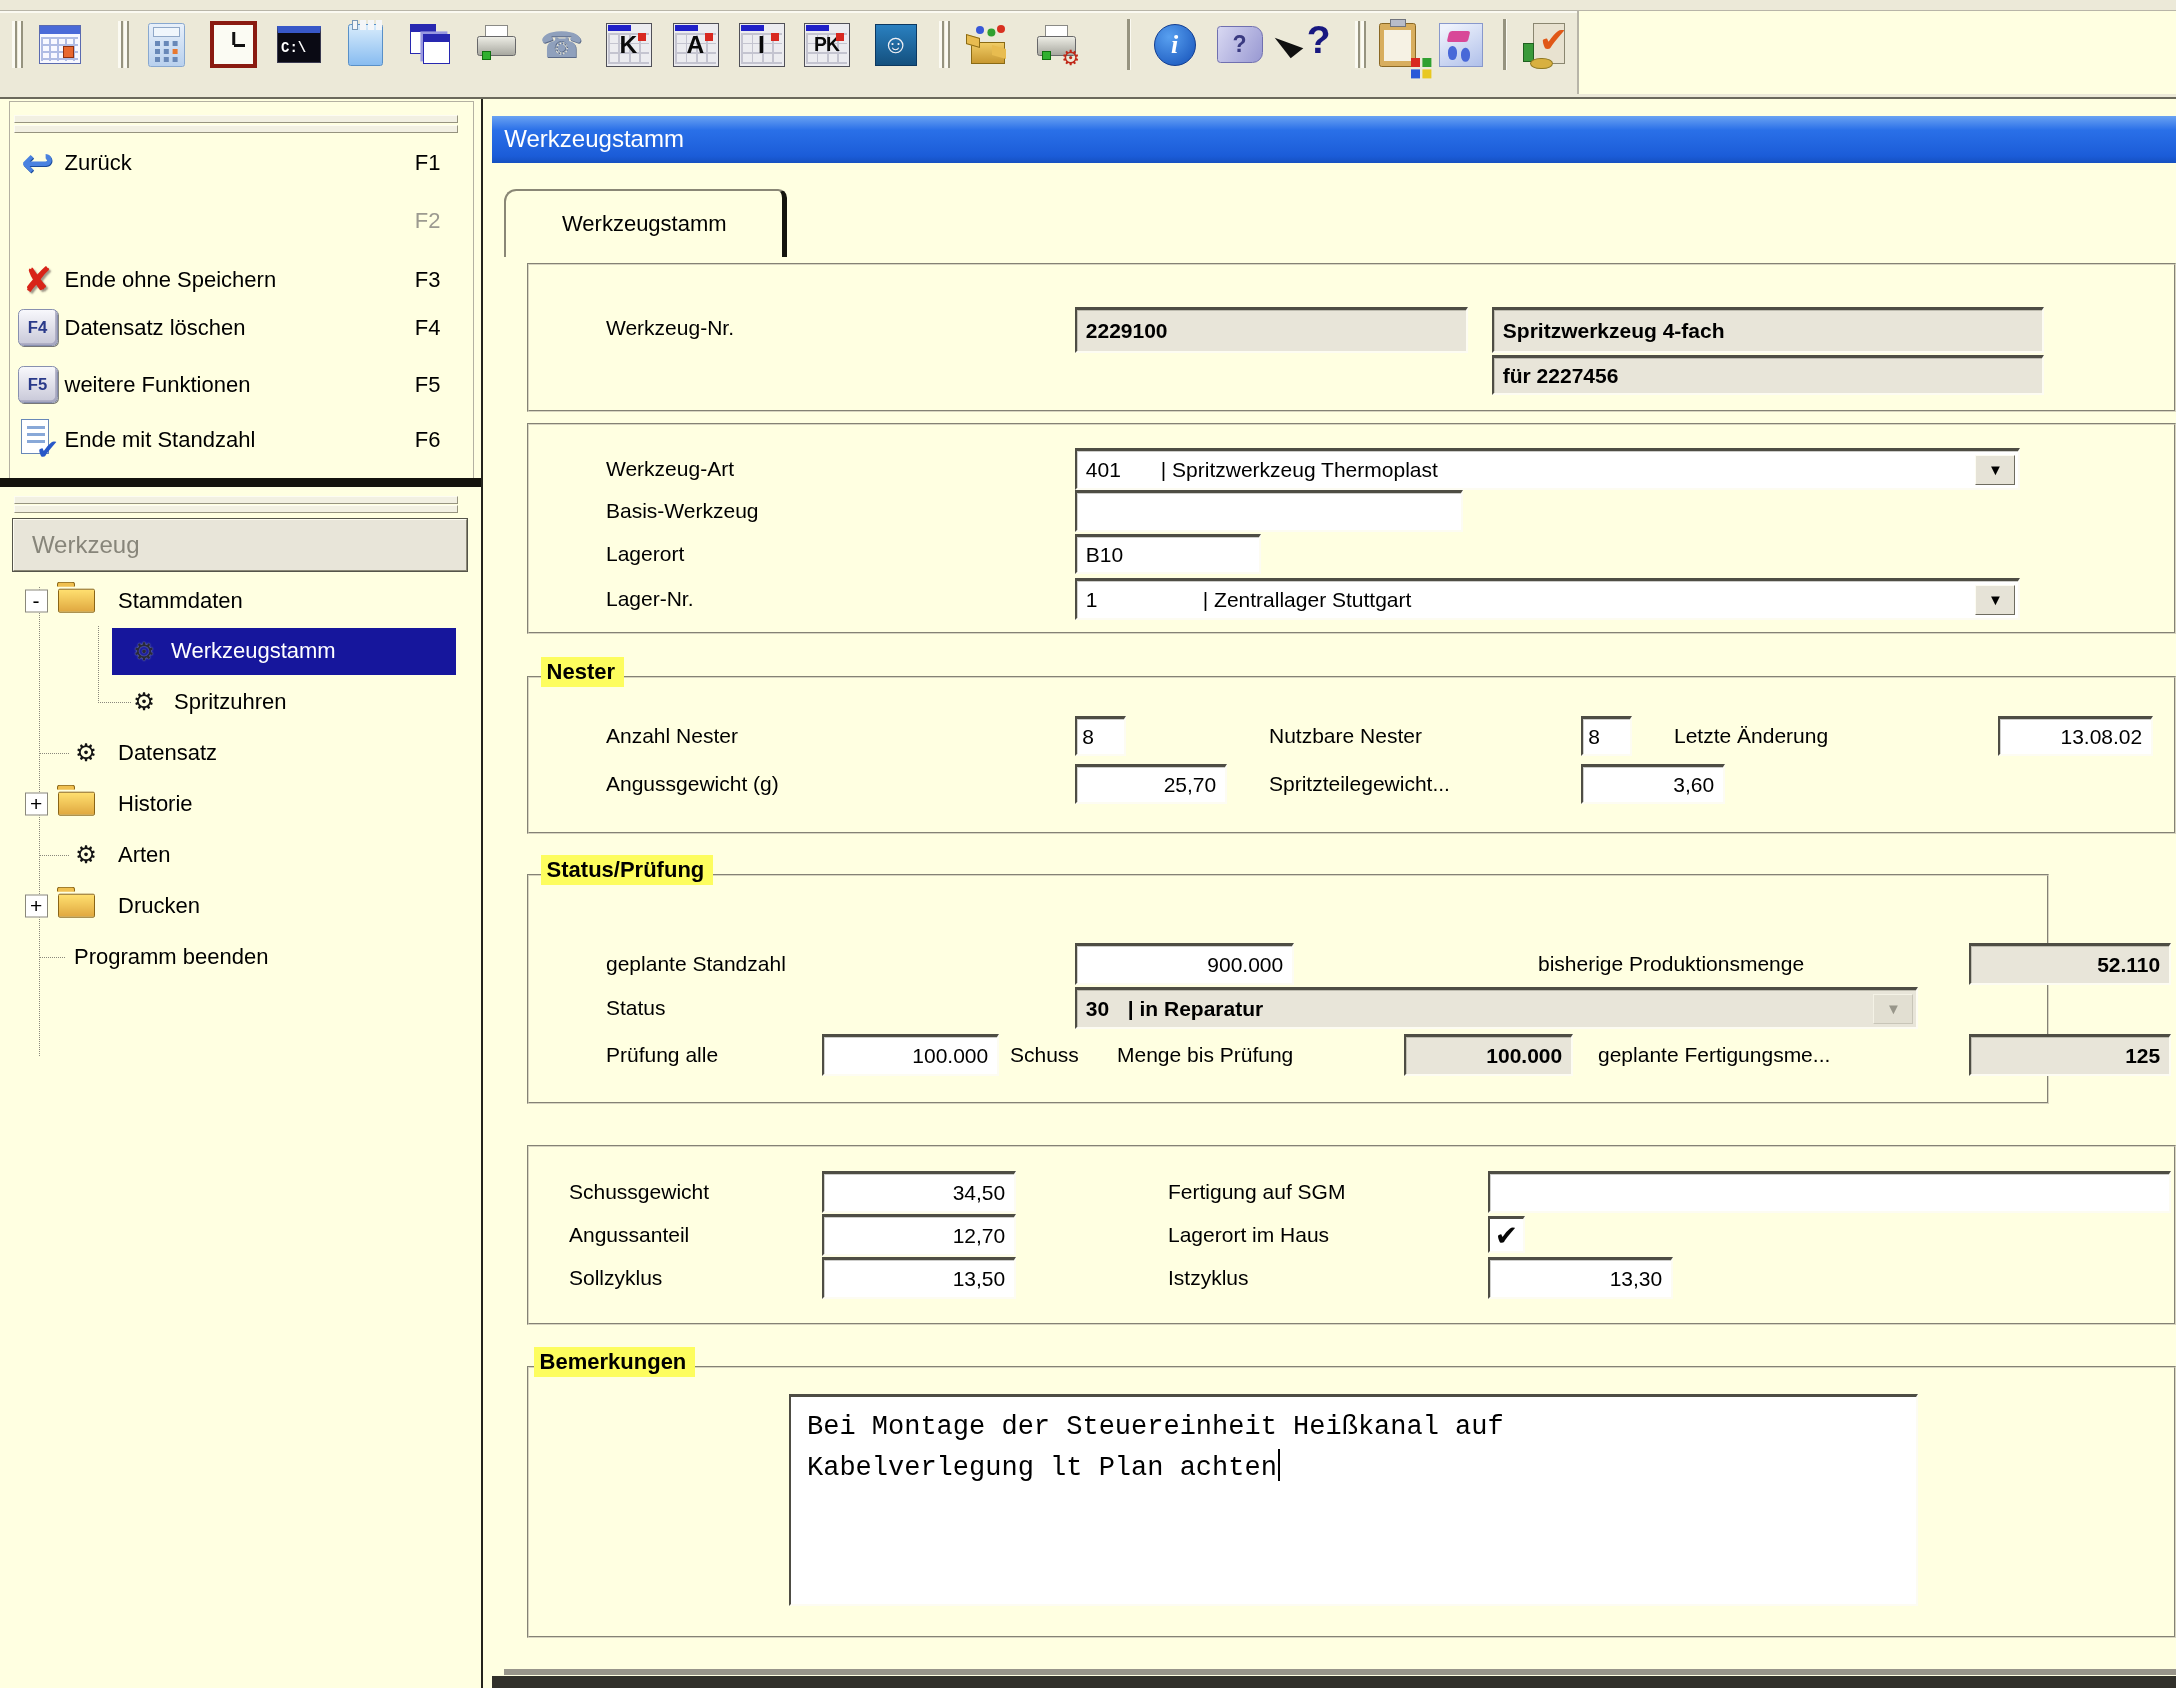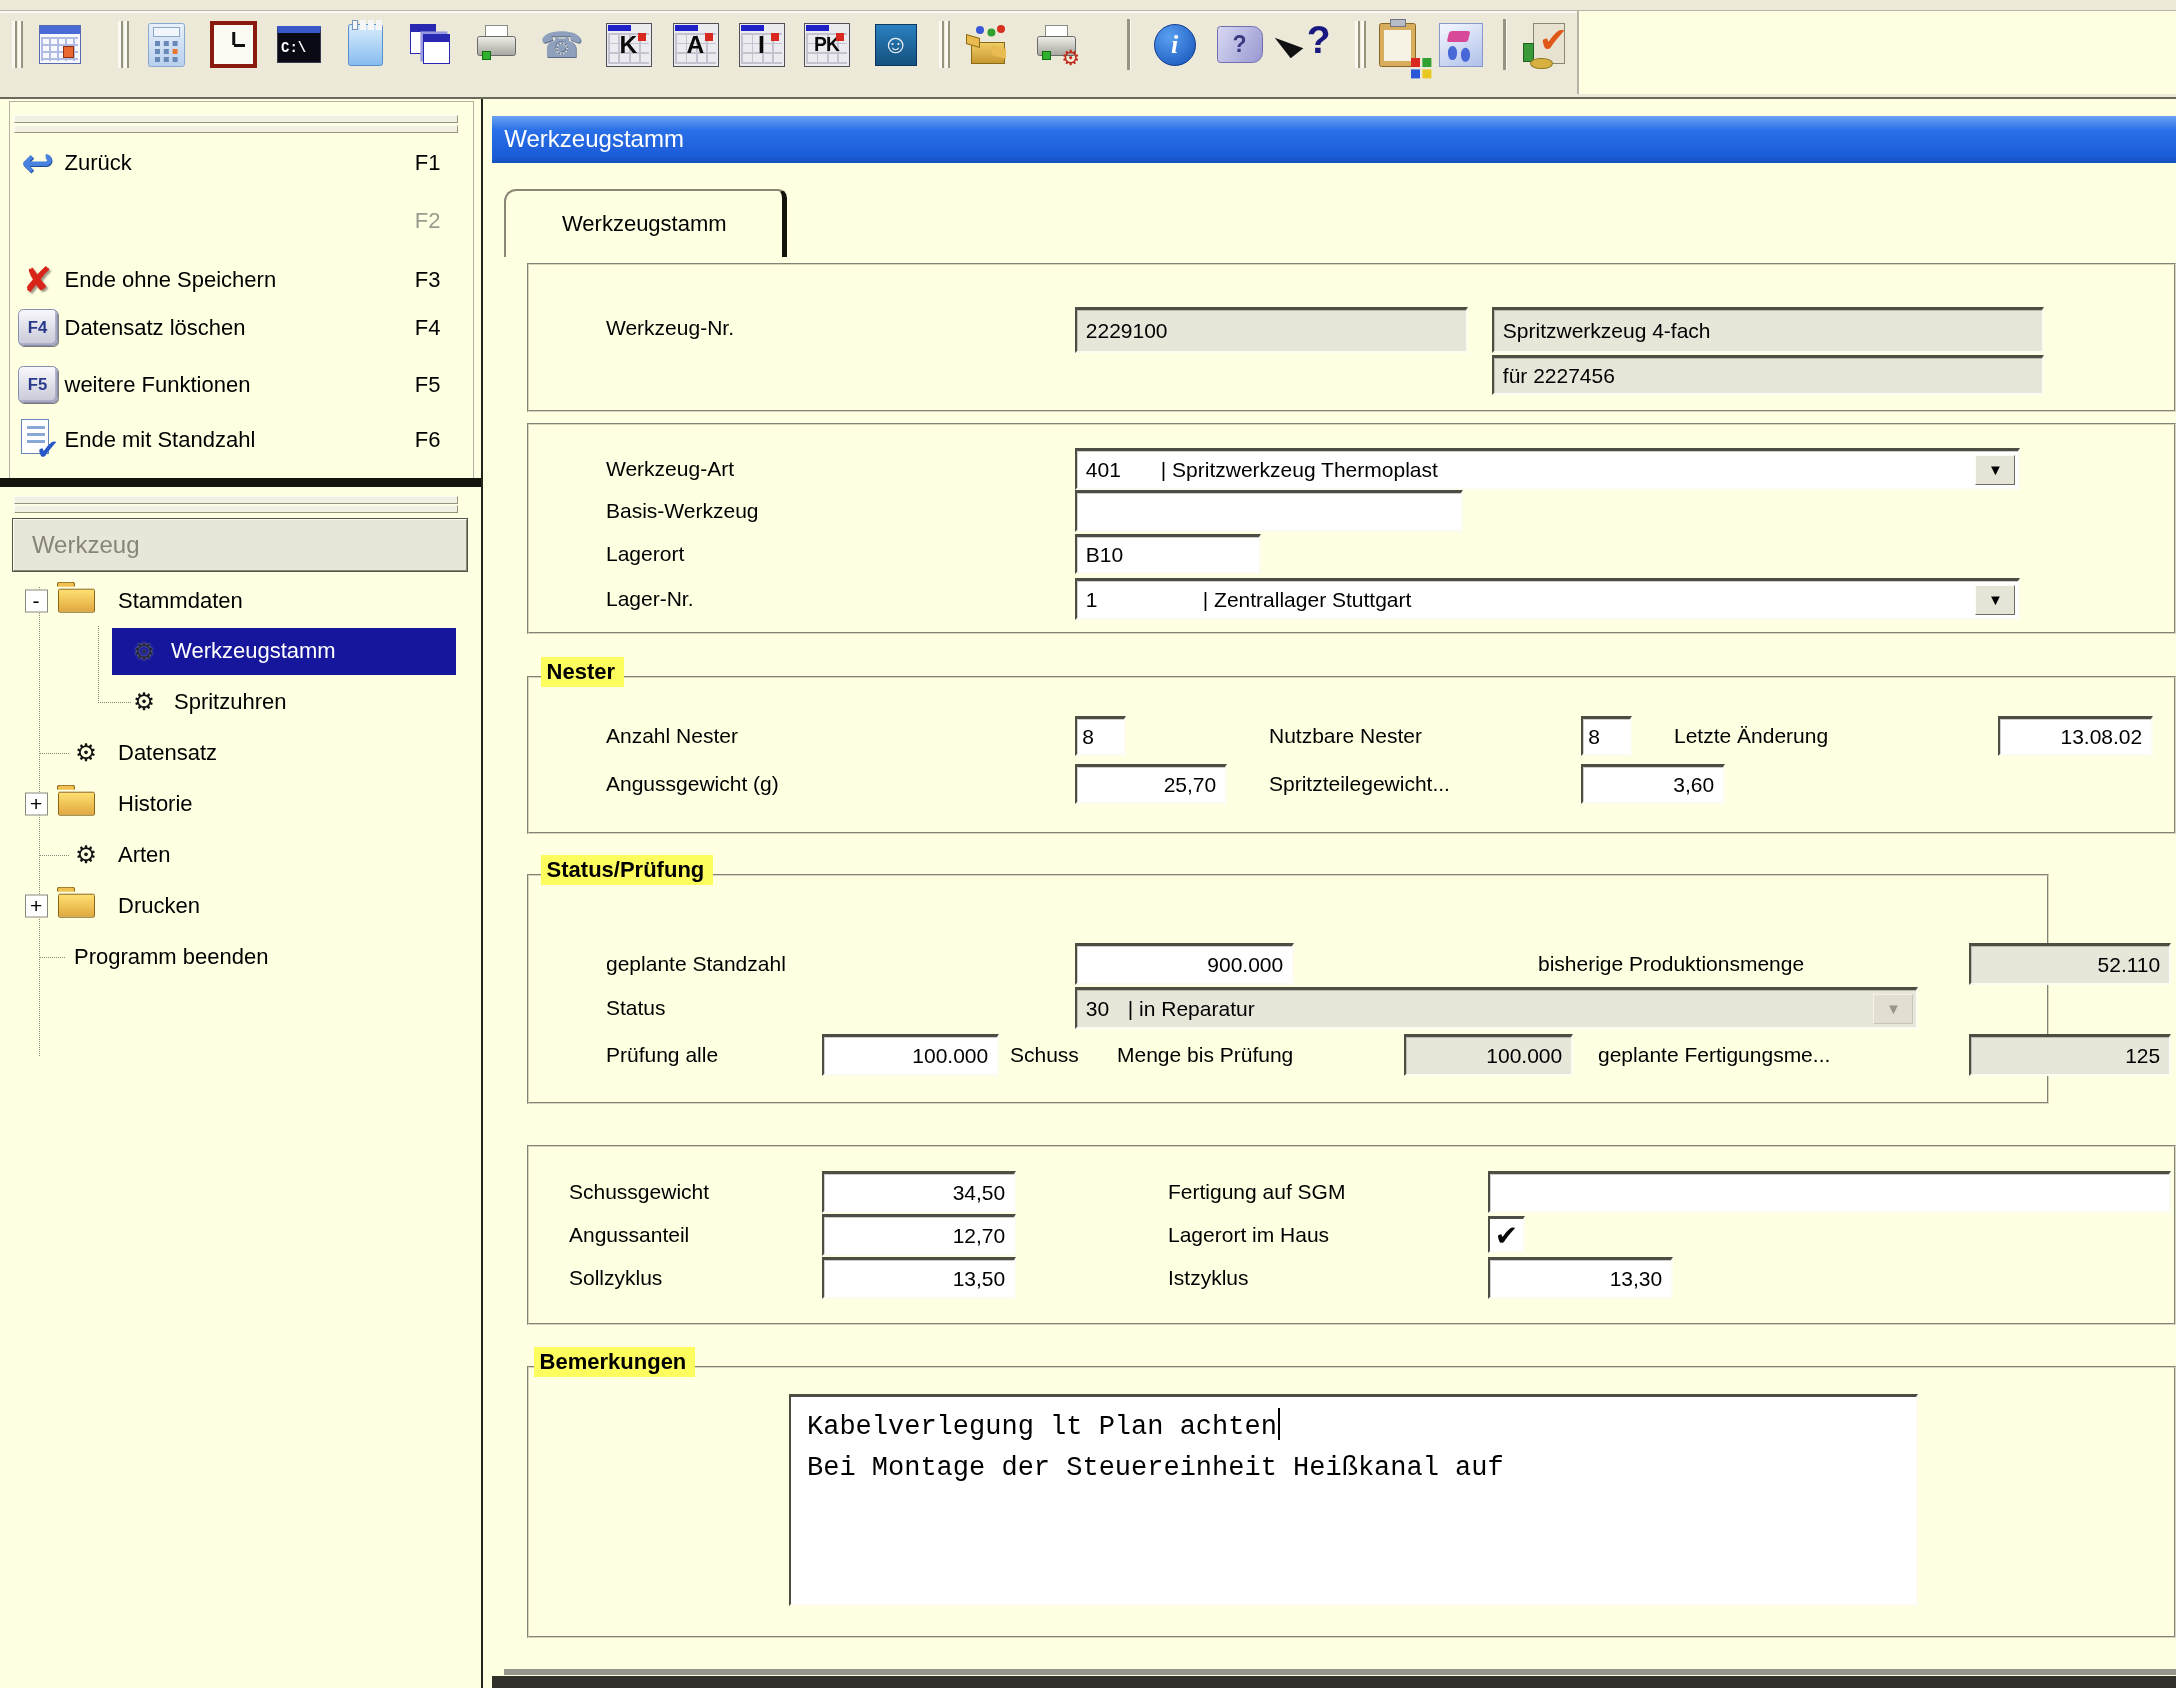--- a/index.html
+++ b/index.html
@@ -140,21 +140,21 @@
     display:flex;align-items:center;color:#fff;font-size:24px;padding-left:12.3px;box-sizing:border-box;}
   .tab{top:90px;height:68px;background:#FFFFE1;border-top:2.6px solid #8a8776;border-left:2.6px solid #8a8776;border-right:5.3px solid #14140e;
     border-radius:12.3px 8.8px 0 0;display:flex;align-items:center;justify-content:center;font-size:22px;box-sizing:border-box;}
   .gbox{border:2.6px groove #d8d5c0;box-sizing:border-box;}
   .legend{position:absolute;top:-21px;background:#FDFD5E;padding:1.8px 8.8px 1.8px 5.3px;font-weight:bold;font-size:22px;white-space:nowrap;}
   .flabel{position:absolute;height:42px;display:flex;align-items:center;font-size:21px;white-space:nowrap;}
   .fld{position:absolute;box-sizing:border-box;background:#fff;
     border-style:solid;border-width:3.5px 2.6px 2.6px 2.6px;border-color:#4e4d44 #fdfcf2 #fdfcf2 #4e4d44;
     box-shadow:inset 0.9px 0.9px 0 rgba(90,90,80,.3);
     display:flex;align-items:center;padding:0 8.8px;font-size:21px;white-space:nowrap;overflow:hidden;}
-  .fld.ro{background:#E8E5D9;}
+  .fld.ro{background:#E8E5D9;font-weight:bold;}
   .fld.num{justify-content:flex-end;}
   .combo{padding-right:49px;}
   .cbtn{position:absolute;right:2.6px;top:3.5px;bottom:2.6px;width:40px;background:#E6E3D7;
     border:1.8px solid;border-color:#fdfcf2 #6e6c60 #6e6c60 #fdfcf2;display:flex;align-items:center;justify-content:center;
     font-size:15px;color:#000;box-sizing:border-box;}
   .cbtn.dis{color:#98968a;border-color:#f4f2e6 #c8c5b8 #c8c5b8 #f4f2e6;background:#E2DFD2;}
   .code{display:inline-block;}
   .chk{position:absolute;box-sizing:border-box;width:37px;height:37px;background:#fff;
     border-style:solid;border-width:3.5px 2.6px 2.6px 2.6px;border-color:#4e4d44 #fdfcf2 #fdfcf2 #4e4d44;
     display:flex;align-items:center;justify-content:center;font-size:28px;font-weight:bold;color:#060606;}
@@ -511,22 +511,22 @@
       </div>
       <div class="flabel" style="left:639px;top:110px">Istzyklus</div>
       <div class="fld num" style="left:959px;top:110px;width:185px;height:42px">
         <span>13,30</span>
       </div>
     </div>
 
     <div class="gbox abs" style="left:35px;top:1267px;width:1649px;height:272px">
       <span class="legend" style="left:5.3px">Bemerkungen</span>
       <div class="memo" style="left:260px;top:25.5px;width:1129px;height:212px">
+        <div><span>Bei Montage der Steuereinheit Heißkanal auf</span></div>
         <div><span>Kabelverlegung lt Plan achten</span><span class="caret"></span></div>
-        <div><span>Bei Montage der Steuereinheit Heißkanal auf</span></div>
       </div>
     </div>
 
     <div id="btmline1" class="abs"></div>
     <div id="btmline2" class="abs"></div>
   </div>
 
 </div>
 
 

